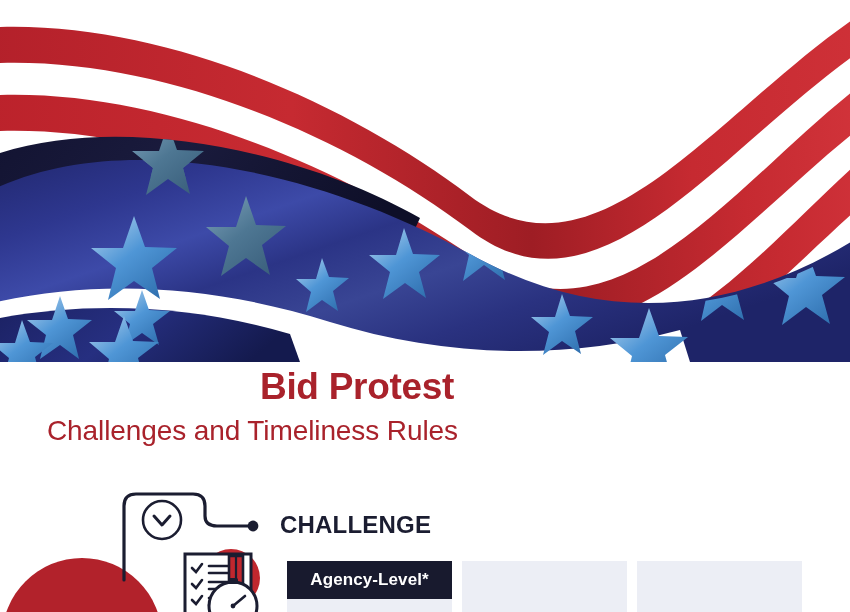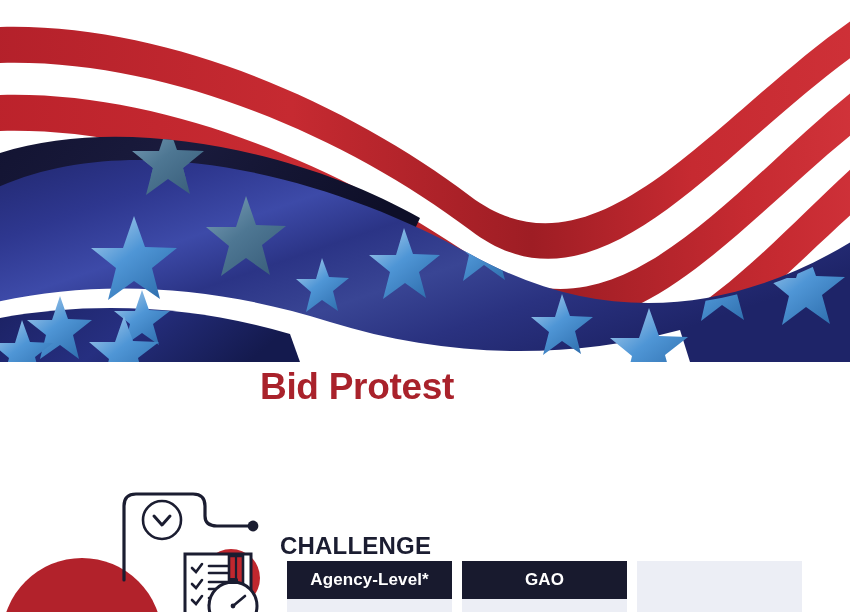--- a/index.html
+++ b/index.html
@@ -35,21 +35,21 @@
   
   #decor-graphic{
     position:absolute; left:0px; top:478px;
     width:290px; height:134px;
     overflow:hidden;
   }
   #decor-graphic svg{ display:block; }
 
   
   #challenge-label{
-    position:absolute; left:280px; top:532px;
+    position:absolute; left:280px; top:511px;
     font-size:24px; font-weight:bold; letter-spacing:0.2px;
     color:#1b1d31;
   }
 
   
   #challenge-table{
     position:absolute; left:287px; top:561px;
     width:515px; height:51px;
     display:flex; gap:10px;
   }
@@ -177,20 +177,21 @@
     </g>
 
     <g clip-path="url(#clipNavyTop)">
       <path d="M168,124 l9,26 27,1 -21,17 7,26 -22,-15 -22,16 7,-27 -21,-17 27,0 z" fill="url(#gStarDim)"></path>
     </g>
   </svg>
 </div>
 
 <div id="title-block">
   <div id="main-title">Bid Protest</div>
+  <div id="subtitle">Challenges and Timeliness Rules</div>
 </div>
 
 <div id="decor-graphic">
   <svg viewBox="0 0 290 134" width="290" height="134" xmlns="http://www.w3.org/2000/svg" aria-hidden="true">
 
     <circle cx="82" cy="160" r="80" fill="#b2222b"></circle>
 
     <path d="M124,102 L124,28 Q124,16 136,16 L193,16 Q205,16 205,28 L205,38 Q205,48 217,48 L250,48" fill="none" stroke="#1b1d31" stroke-width="3.2" stroke-linecap="round"></path>
     <circle cx="253" cy="48" r="5.4" fill="#1b1d31"></circle>
 
@@ -231,19 +232,18 @@
 </div>
 
 <div id="challenge-label">CHALLENGE</div>
 
 <div id="challenge-table">
   <div class="table-col">
     <div class="col-head">Agency-Level*</div>
     <div class="col-body"></div>
   </div>
   <div class="table-col">
-    <div class="col-head">GAO</div>
     <div class="col-body"></div>
   </div>
   <div class="table-col">
     <div class="col-body"></div>
   </div>
 </div>
 
 </body></html>

